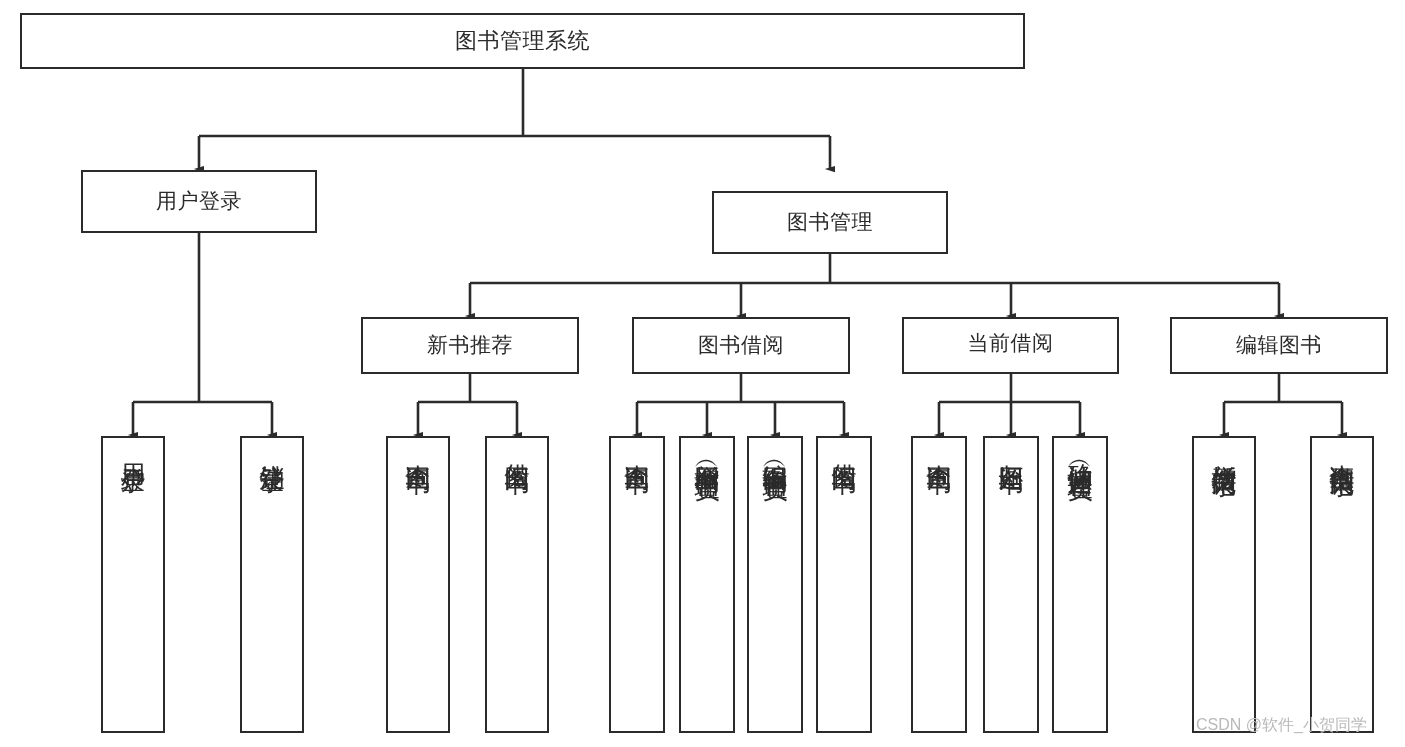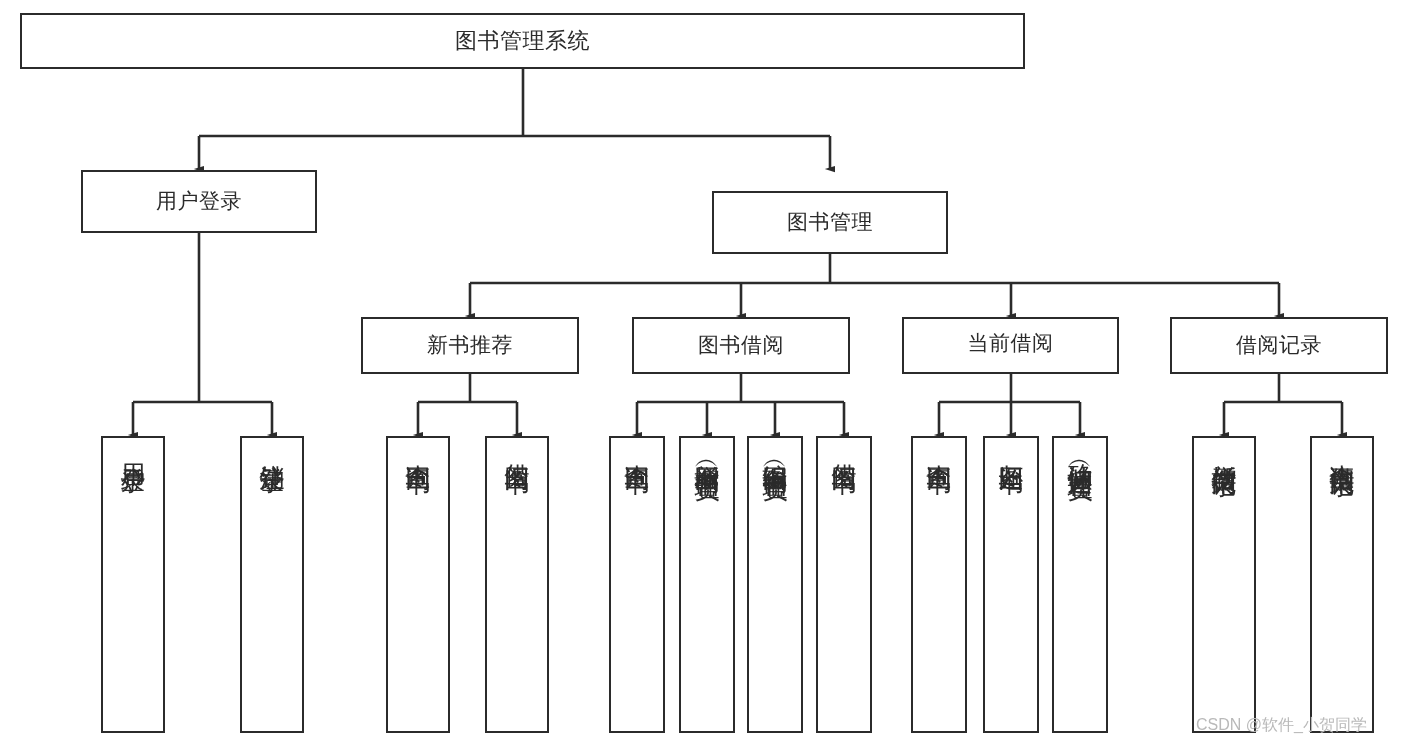--- a/index.html
+++ b/index.html
@@ -138,21 +138,21 @@
   <div class="node horiz" style="left: 632px; top: 317px; width: 218px; height: 57px;">
     <span class="label">图书借阅</span>
   </div>
   <div class="node horiz" style="left: 361px; top: 317px; width: 218px; height: 57px;">
     <span class="label">新书推荐</span>
   </div>
   <div class="node horiz" style="left: 902px; top: 317px; width: 217px; height: 57px; font-family: Liberation Mono, monospace;">
     <span class="label">当前借阅</span>
   </div>
   <div class="node horiz" style="left: 1170px; top: 317px; width: 218px; height: 57px;">
-    <span class="label">借阅记录</span>
+    <span class="label">编辑图书</span>
   </div>
 
   <div class="node vert" style="left: 101px; top: 436px; width: 64px; height: 297px;">
     <span class="label">用户登录</span>
   </div>
   <div class="node vert" style="left: 240px; top: 436px; width: 64px; height: 297px;">
     <span class="label">注销登录</span>
   </div>
   <div class="node vert" style="left: 386px; top: 436px; width: 64px; height: 297px;">
     <span class="label">查询图书</span>

